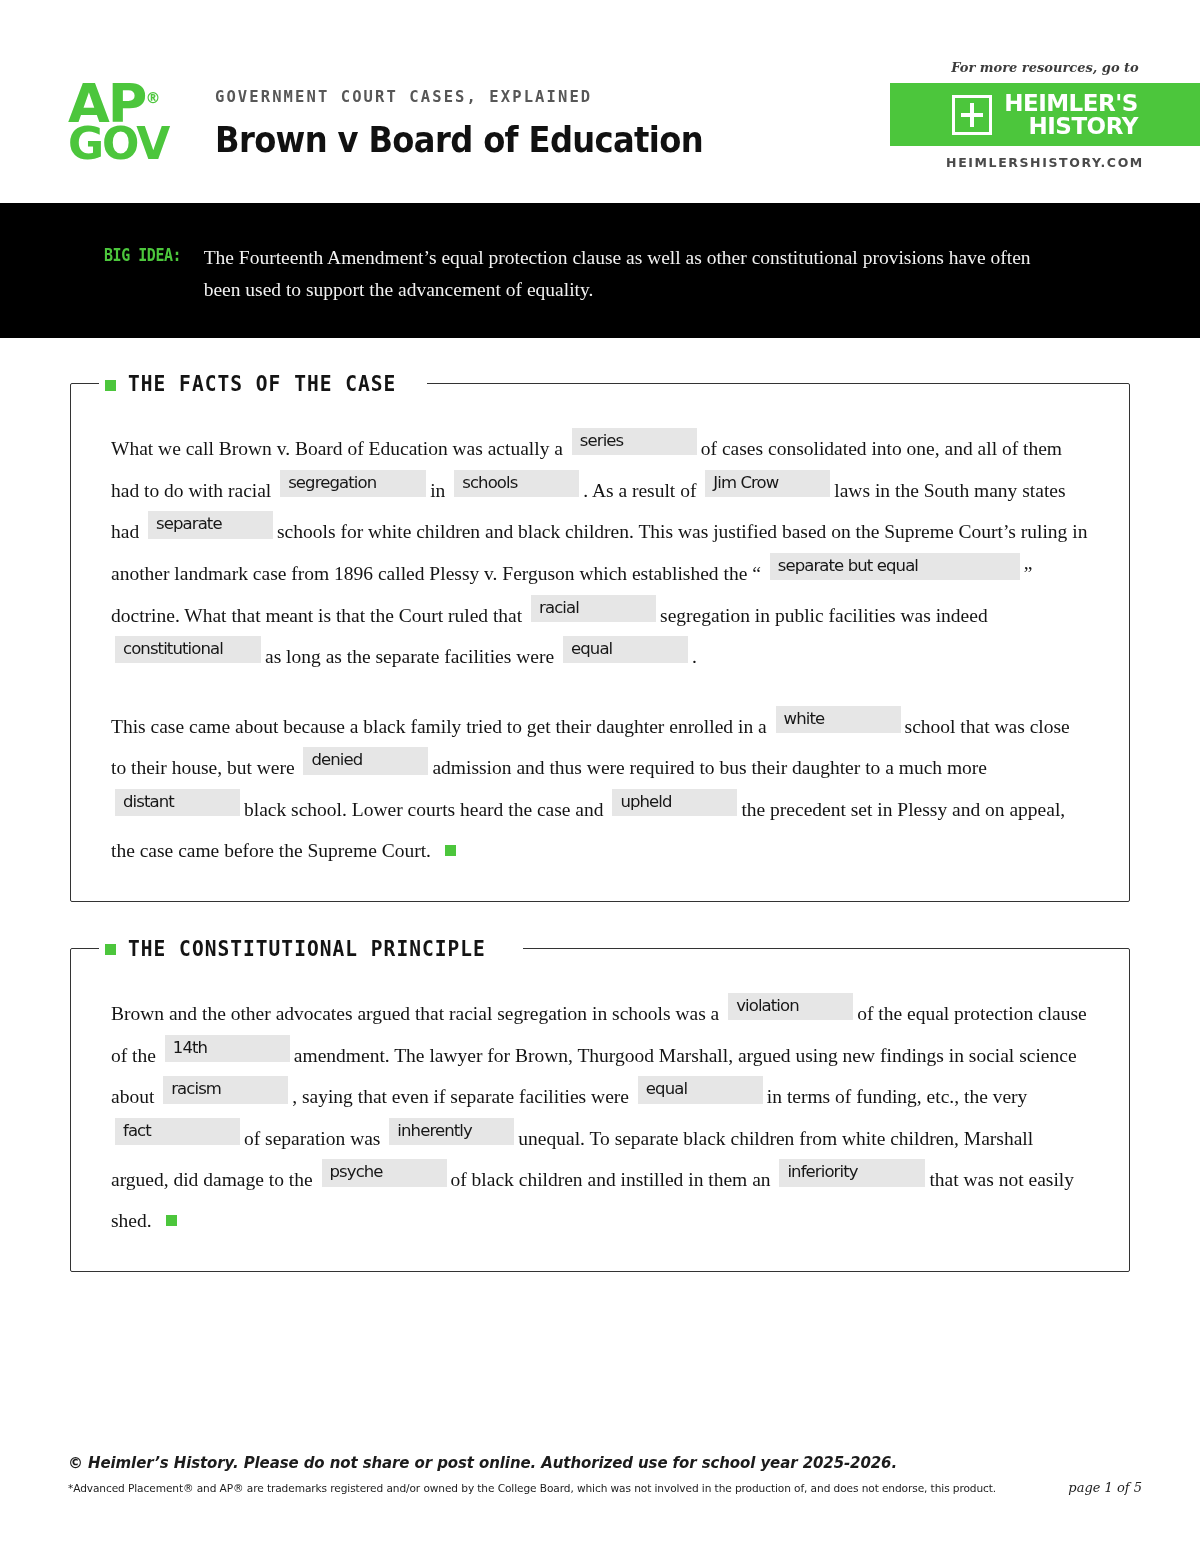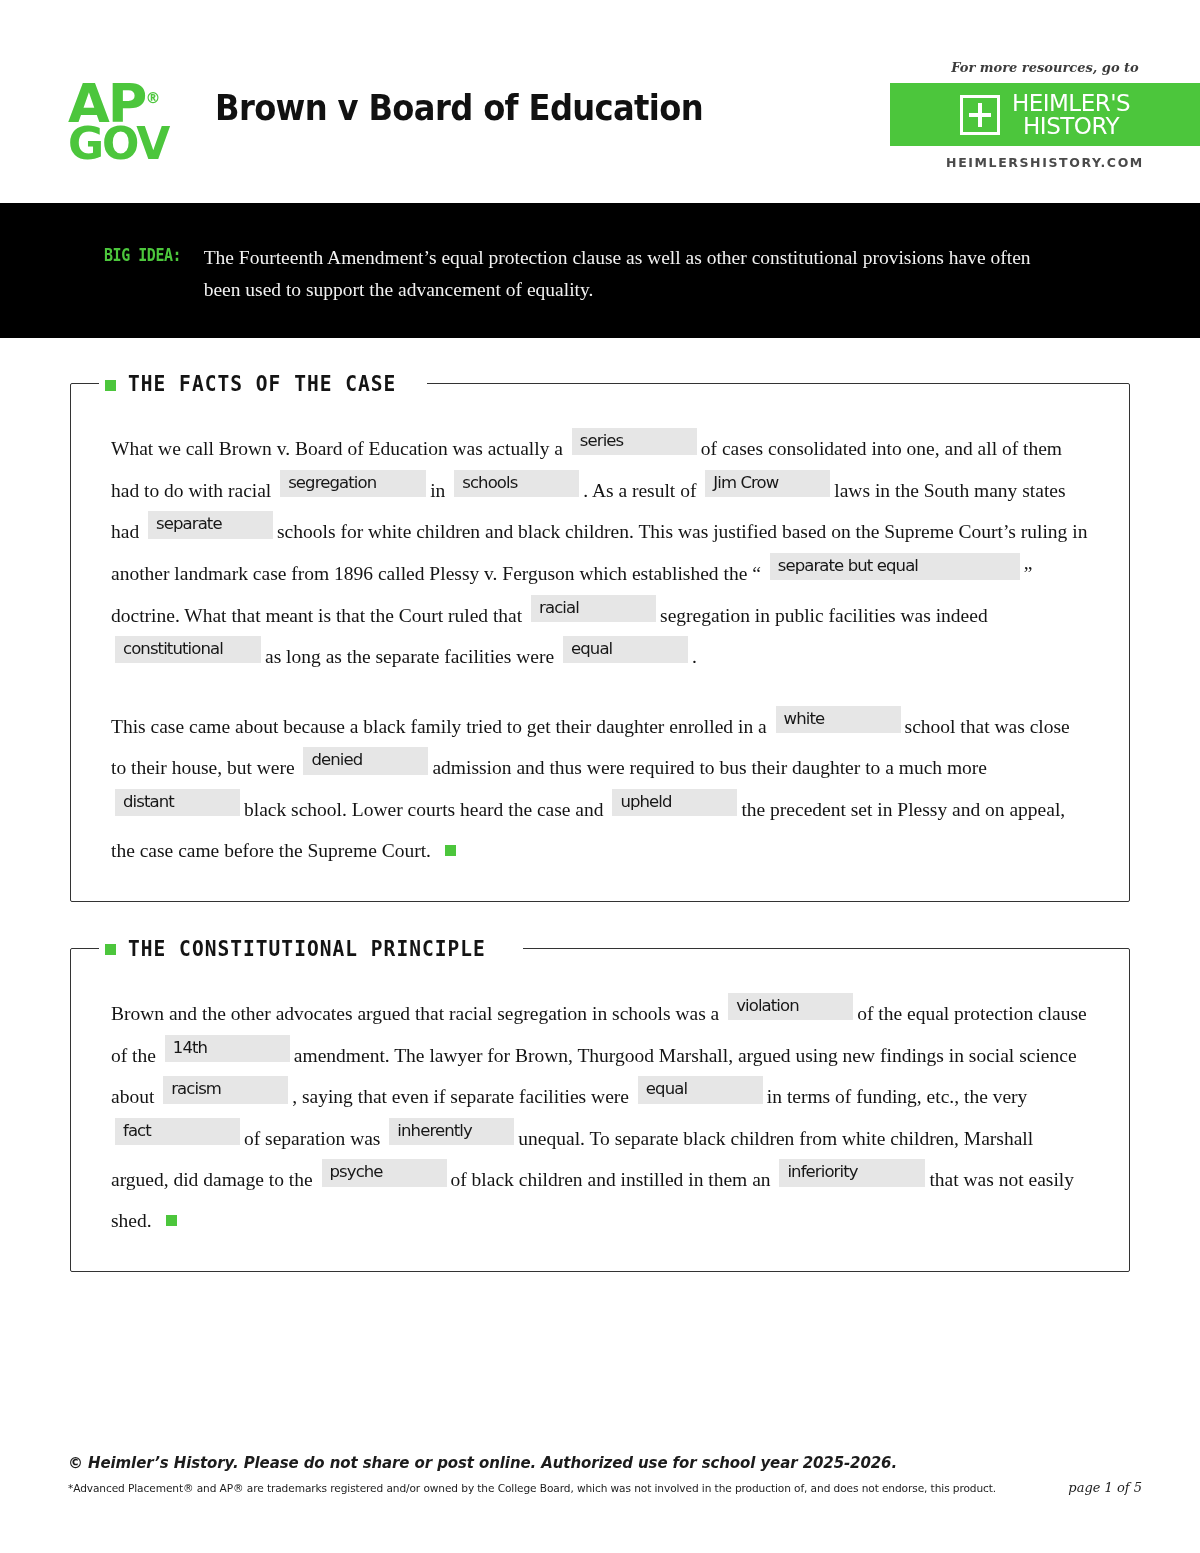--- a/index.html
+++ b/index.html
@@ -97,26 +97,26 @@
   }
   .brand-mark::after {
     content: "";
     position: absolute;
     left: 6px; right: 6px; top: 50%;
     height: 4px; margin-top: -2px;
     background: #ffffff;
   }
   .brand-words {
     font-family: "DejaVu Sans", sans-serif;
-    font-weight: 400;
+    font-weight: 700;
     color: #ffffff;
     font-size: 23px;
     line-height: 0.96;
     letter-spacing: -0.5px;
-    text-align: center;
+    text-align: right;
   }
   .brand-url {
     font-family: "DejaVu Sans", sans-serif;
     font-weight: 700;
     font-size: 12.5px;
     letter-spacing: 1.6px;
     color: #4a4a4a;
     margin-top: 9px;
   }
 
@@ -273,20 +273,21 @@
 <body>
 
 <div class="header">
 
   <div class="ap-logo">
     <span class="l1"><span>AP</span><span class="reg">®</span></span>
     <span class="l2">GOV</span>
   </div>
 
   <div class="head-titles">
+    <div class="kicker">GOVERNMENT COURT CASES, EXPLAINED</div>
     <h1 class="doc-title">Brown v Board of Education</h1>
   </div>
 
   <div class="brand-block">
     <div class="brand-tag">For more resources, go to</div>
     <div class="brand-bar">
       <div class="brand-mark"></div>
       <div class="brand-words">
         <div>HEIMLER'S</div>
         <div>HISTORY</div>

